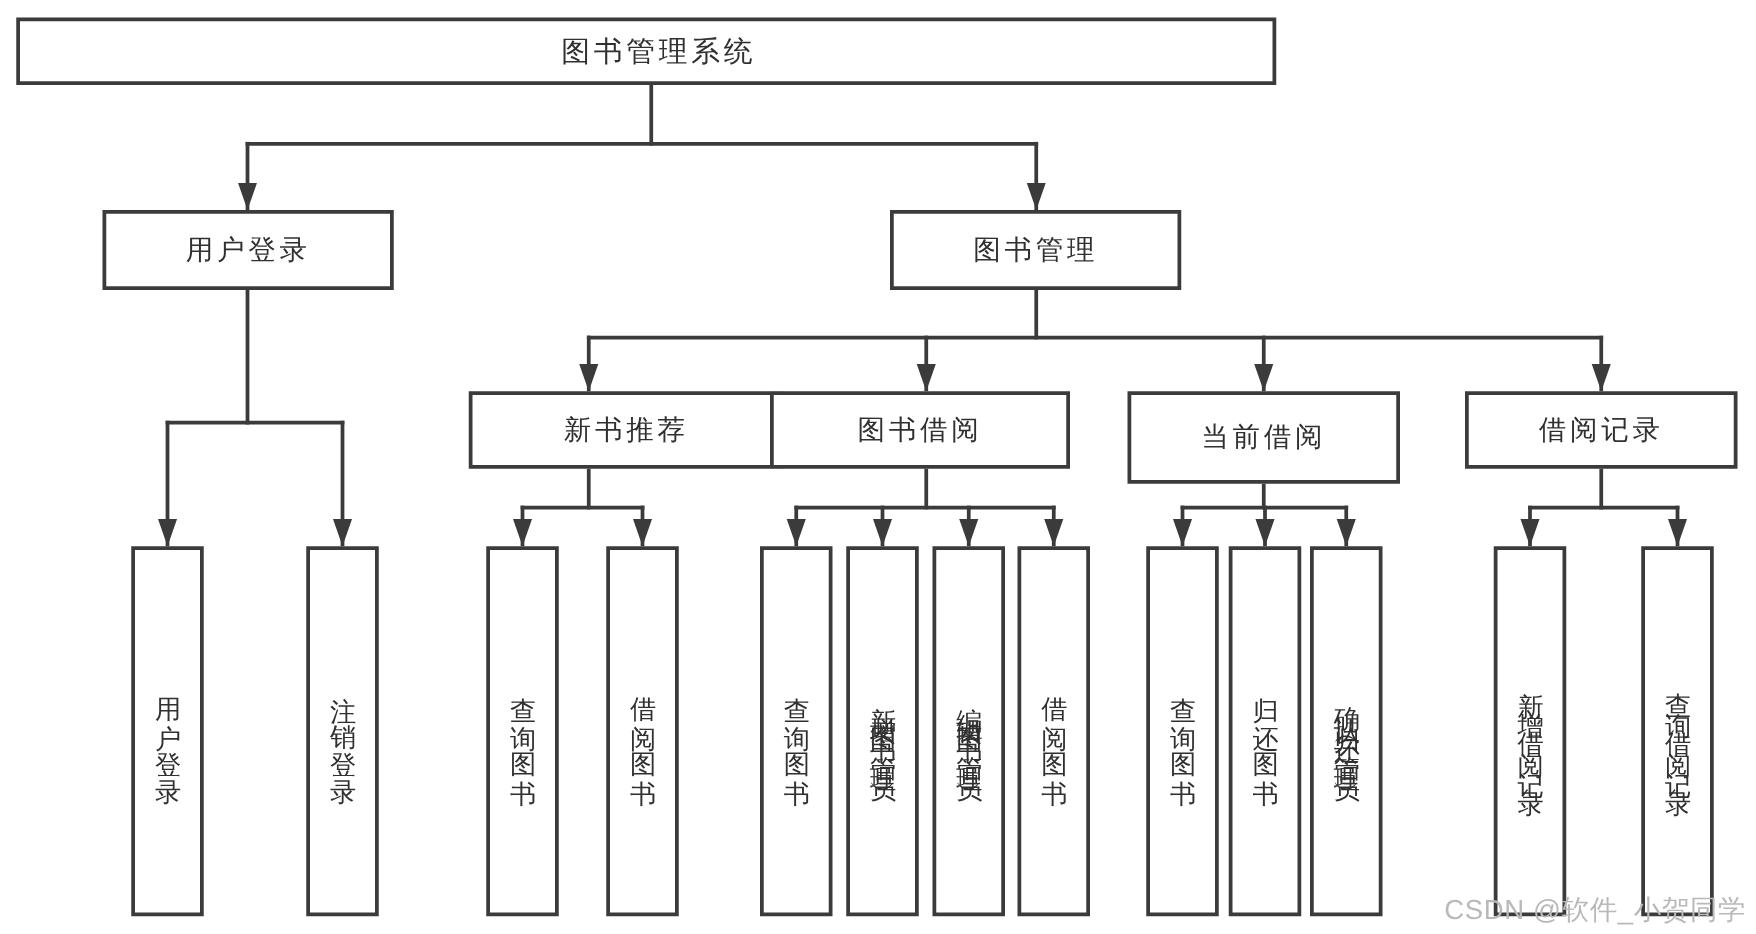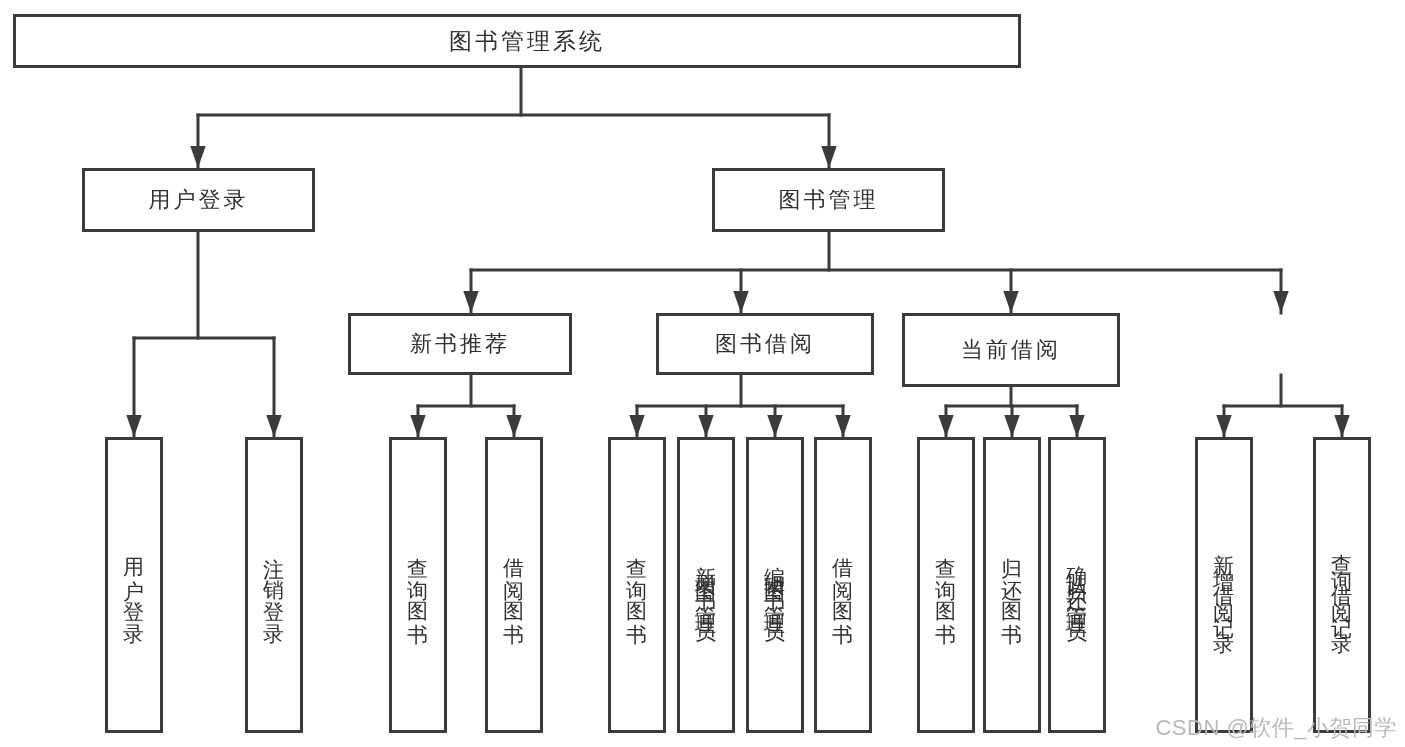--- a/index.html
+++ b/index.html
@@ -124,23 +124,24 @@
     <path class="wire" d="M1224 406 H1342"></path>
     <path class="wire" d="M1224 406 V437" marker-end="url(#arrow)"></path>
     <path class="wire" d="M1342 406 V437" marker-end="url(#arrow)"></path>
   </svg>
 
   <div class="node lvl-top" style="left:13px; top:14px; width:1008px; height:54px;padding-left:20px;">图书管理系统</div>
 
   <div class="node lvl-mid" style="left:82px; top:168px; width:233px; height:64px;">用户登录</div>
   <div class="node lvl-mid" style="left:712px; top:168px; width:233px; height:64px;text-align:right;">图书管理</div>
 
-  <div class="node lvl-mid" style="left:348px; top:313px; width:224px; height:62px;">新书推荐</div>
-  <div class="node lvl-mid" style="left:656px; top:313px; width:218px; height:62px;">图书借阅</div>
+  <div class="node lvl-mid" style="left:375px; top:313px; width:252px; height:62px;">新书推荐</div>
+  <div class="node lvl-mid" style="left:616px; top:313px; width:240px; height:62px;">图书借阅</div>
   <div class="node lvl-mid" style="left:902px; top:313px; width:218px; height:74px;">当前借阅</div>
+  <div class="node lvl-mid" style="left:1172px; top:313px; width:218px; height:62px;">借阅记录</div>
 
   <div class="leaf" style="left:105px;">
     <span class="vtext v4">用户登录</span>
   </div>
   <div class="leaf" style="left:245px;">
     <span class="vtext v4">注销登录</span>
   </div>
 
   <div class="leaf" style="left:389px;">
     <span class="vtext v4">查询图书</span>

